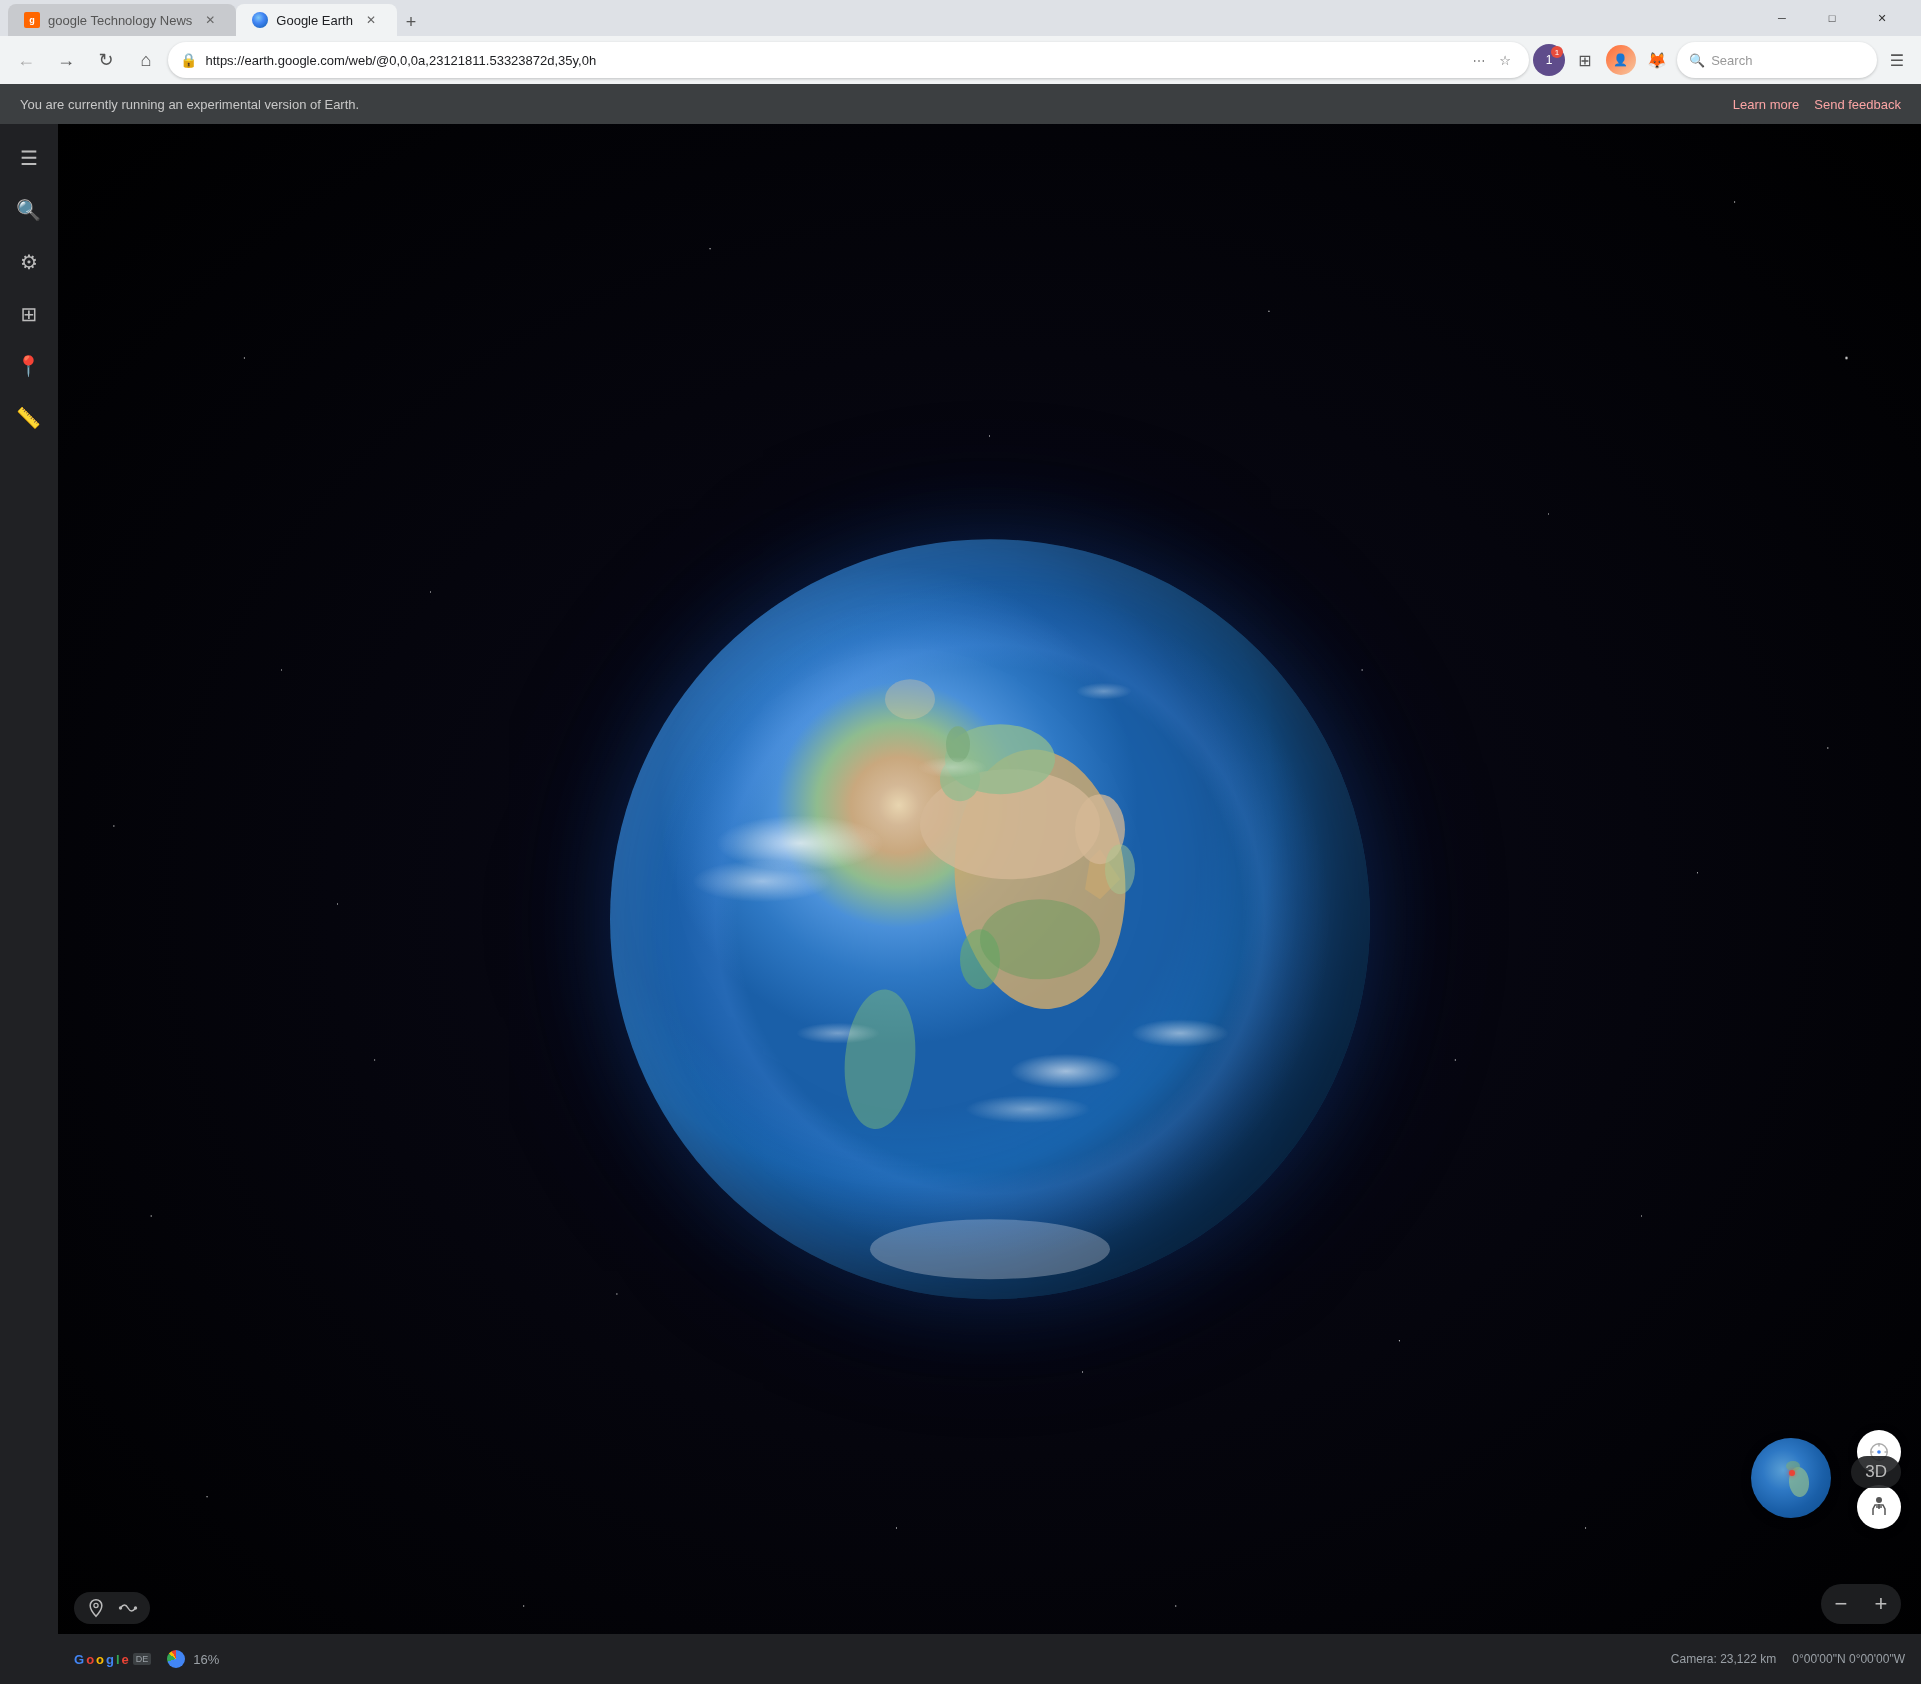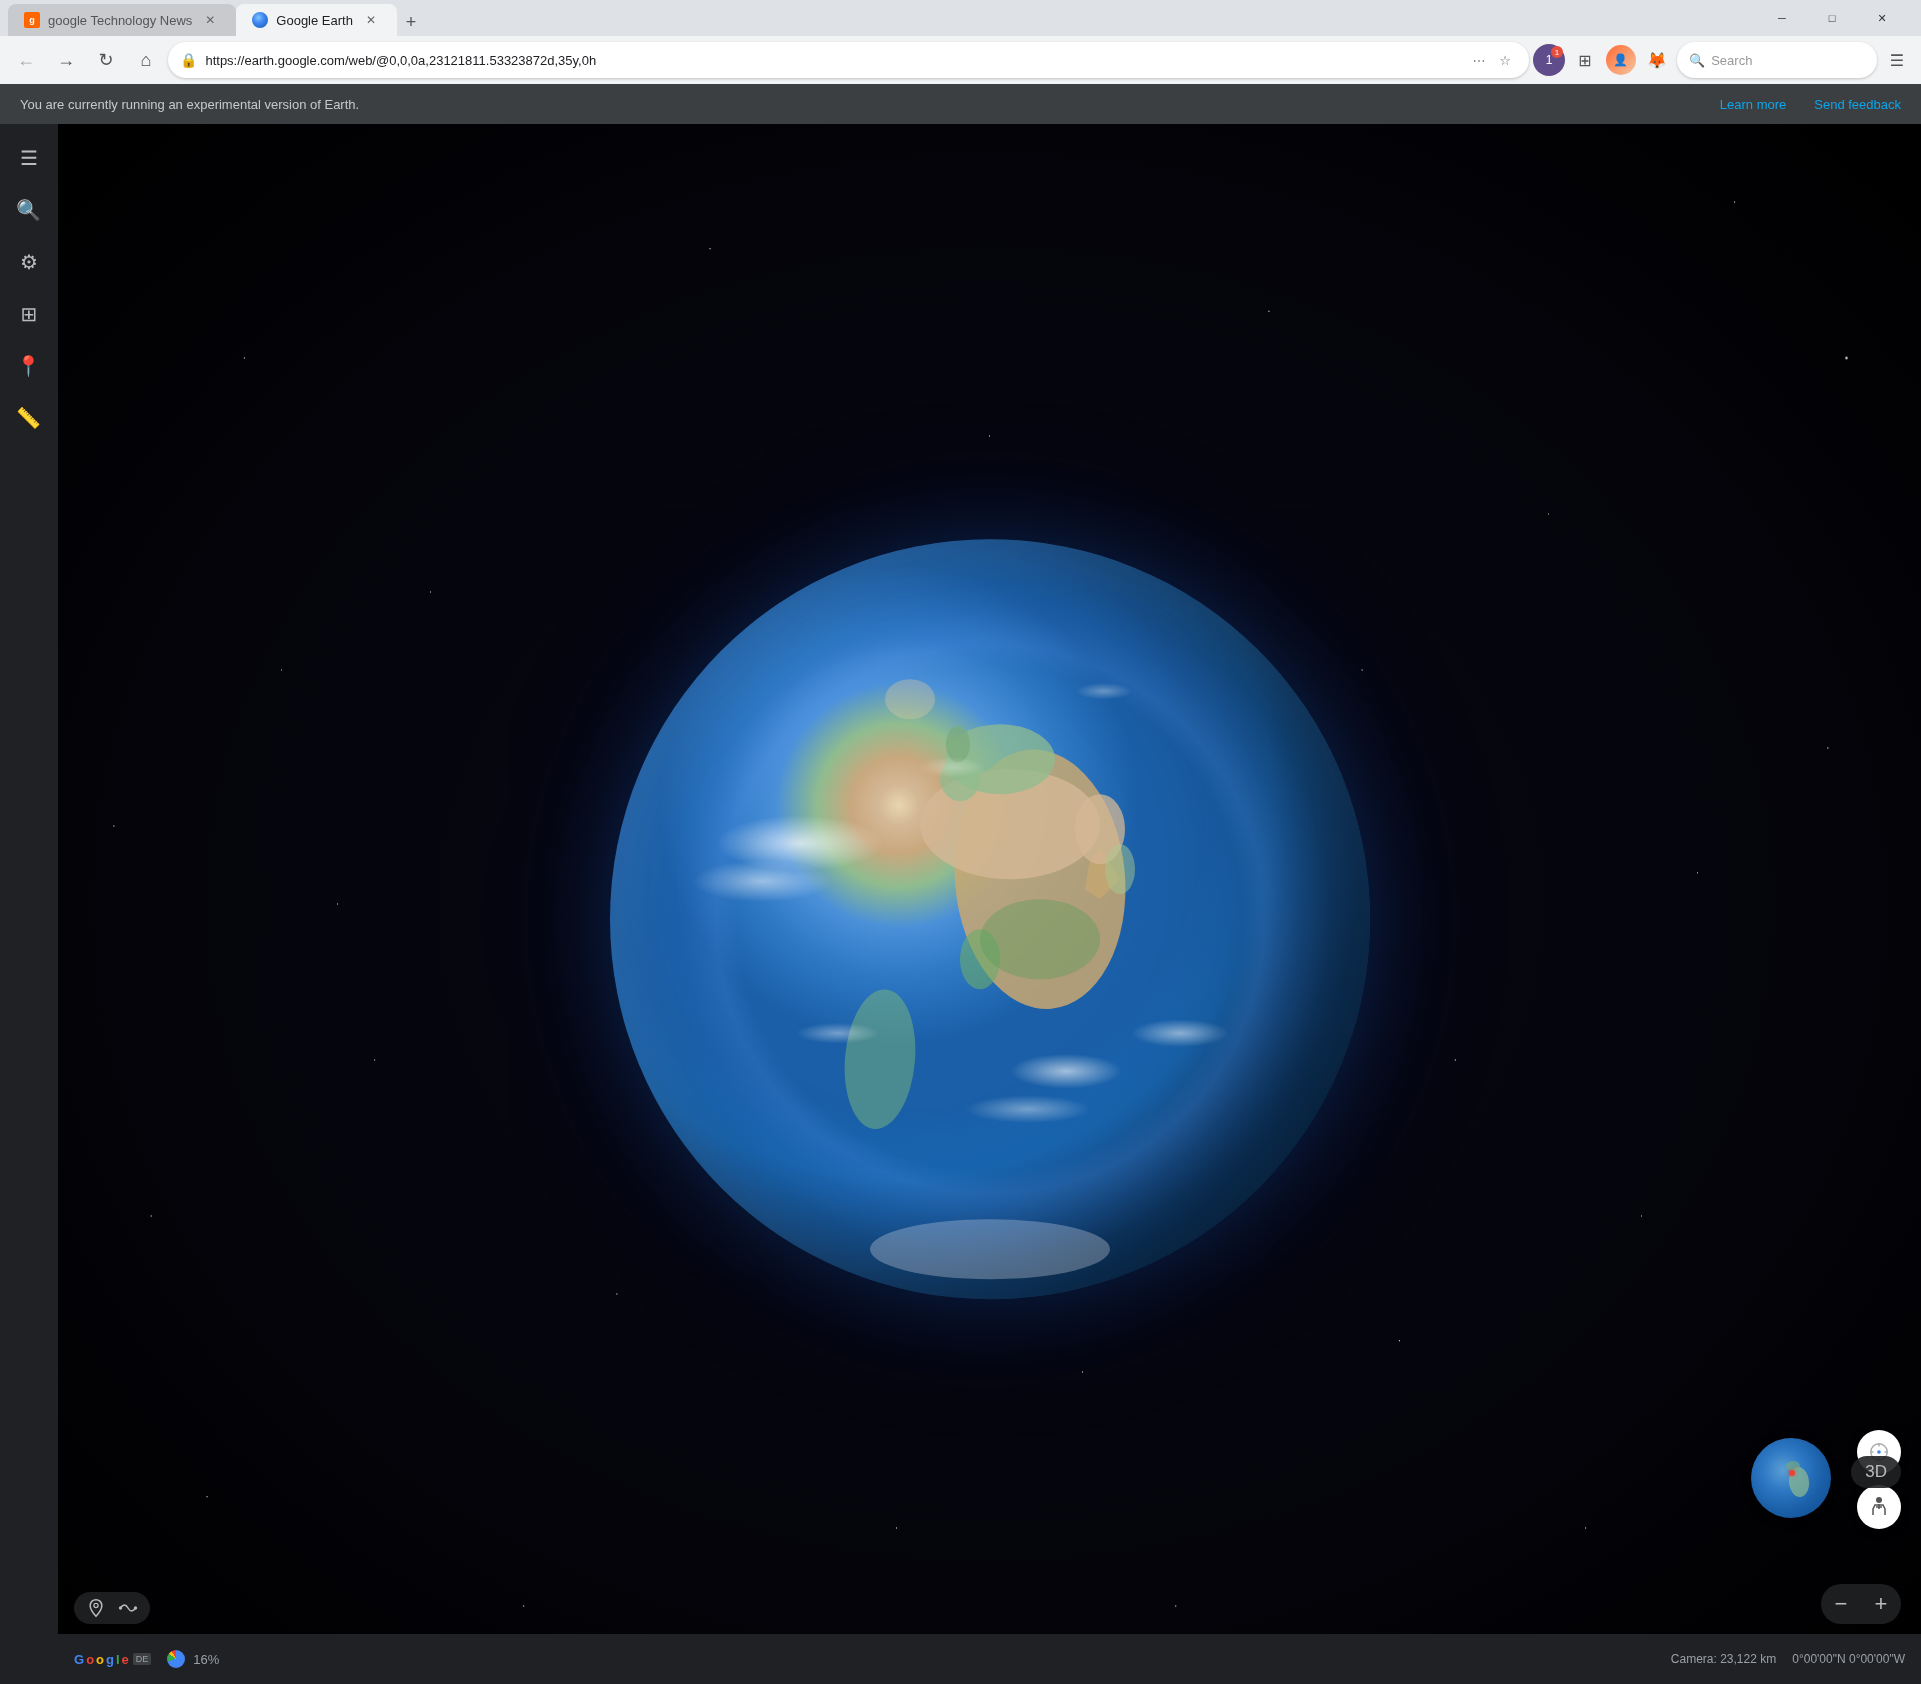--- a/index.html
+++ b/index.html
@@ -86,25 +86,25 @@
     .search-placeholder { font-size: 13px; color: #999; }
     .menu-btn { width: 32px; height: 32px; display: flex; align-items: center; justify-content: center; cursor: pointer; color: #555; border-radius: 50%; }
 
     
     .exp-banner {
       height: 40px;
       background: #3c3f41;
       display: flex;
       align-items: center;
       padding: 0 20px;
-      gap: 16px;
+      gap: 3px;
       flex-shrink: 0;
     }
     .exp-text { color: #c8c8c8; font-size: 13px; flex: 1; }
-    .exp-link { color: #0ea5e9; font-size: 13px; text-decoration: none; cursor: pointer; padding-left: 12px; }
+    .exp-link { color: #fca5a5; font-size: 13px; text-decoration: none; cursor: pointer; padding-left: 12px; }
 
     
     .main-content {
       flex: 1;
       display: flex;
       position: relative;
       overflow: hidden;
       background: #000;
     }
 

